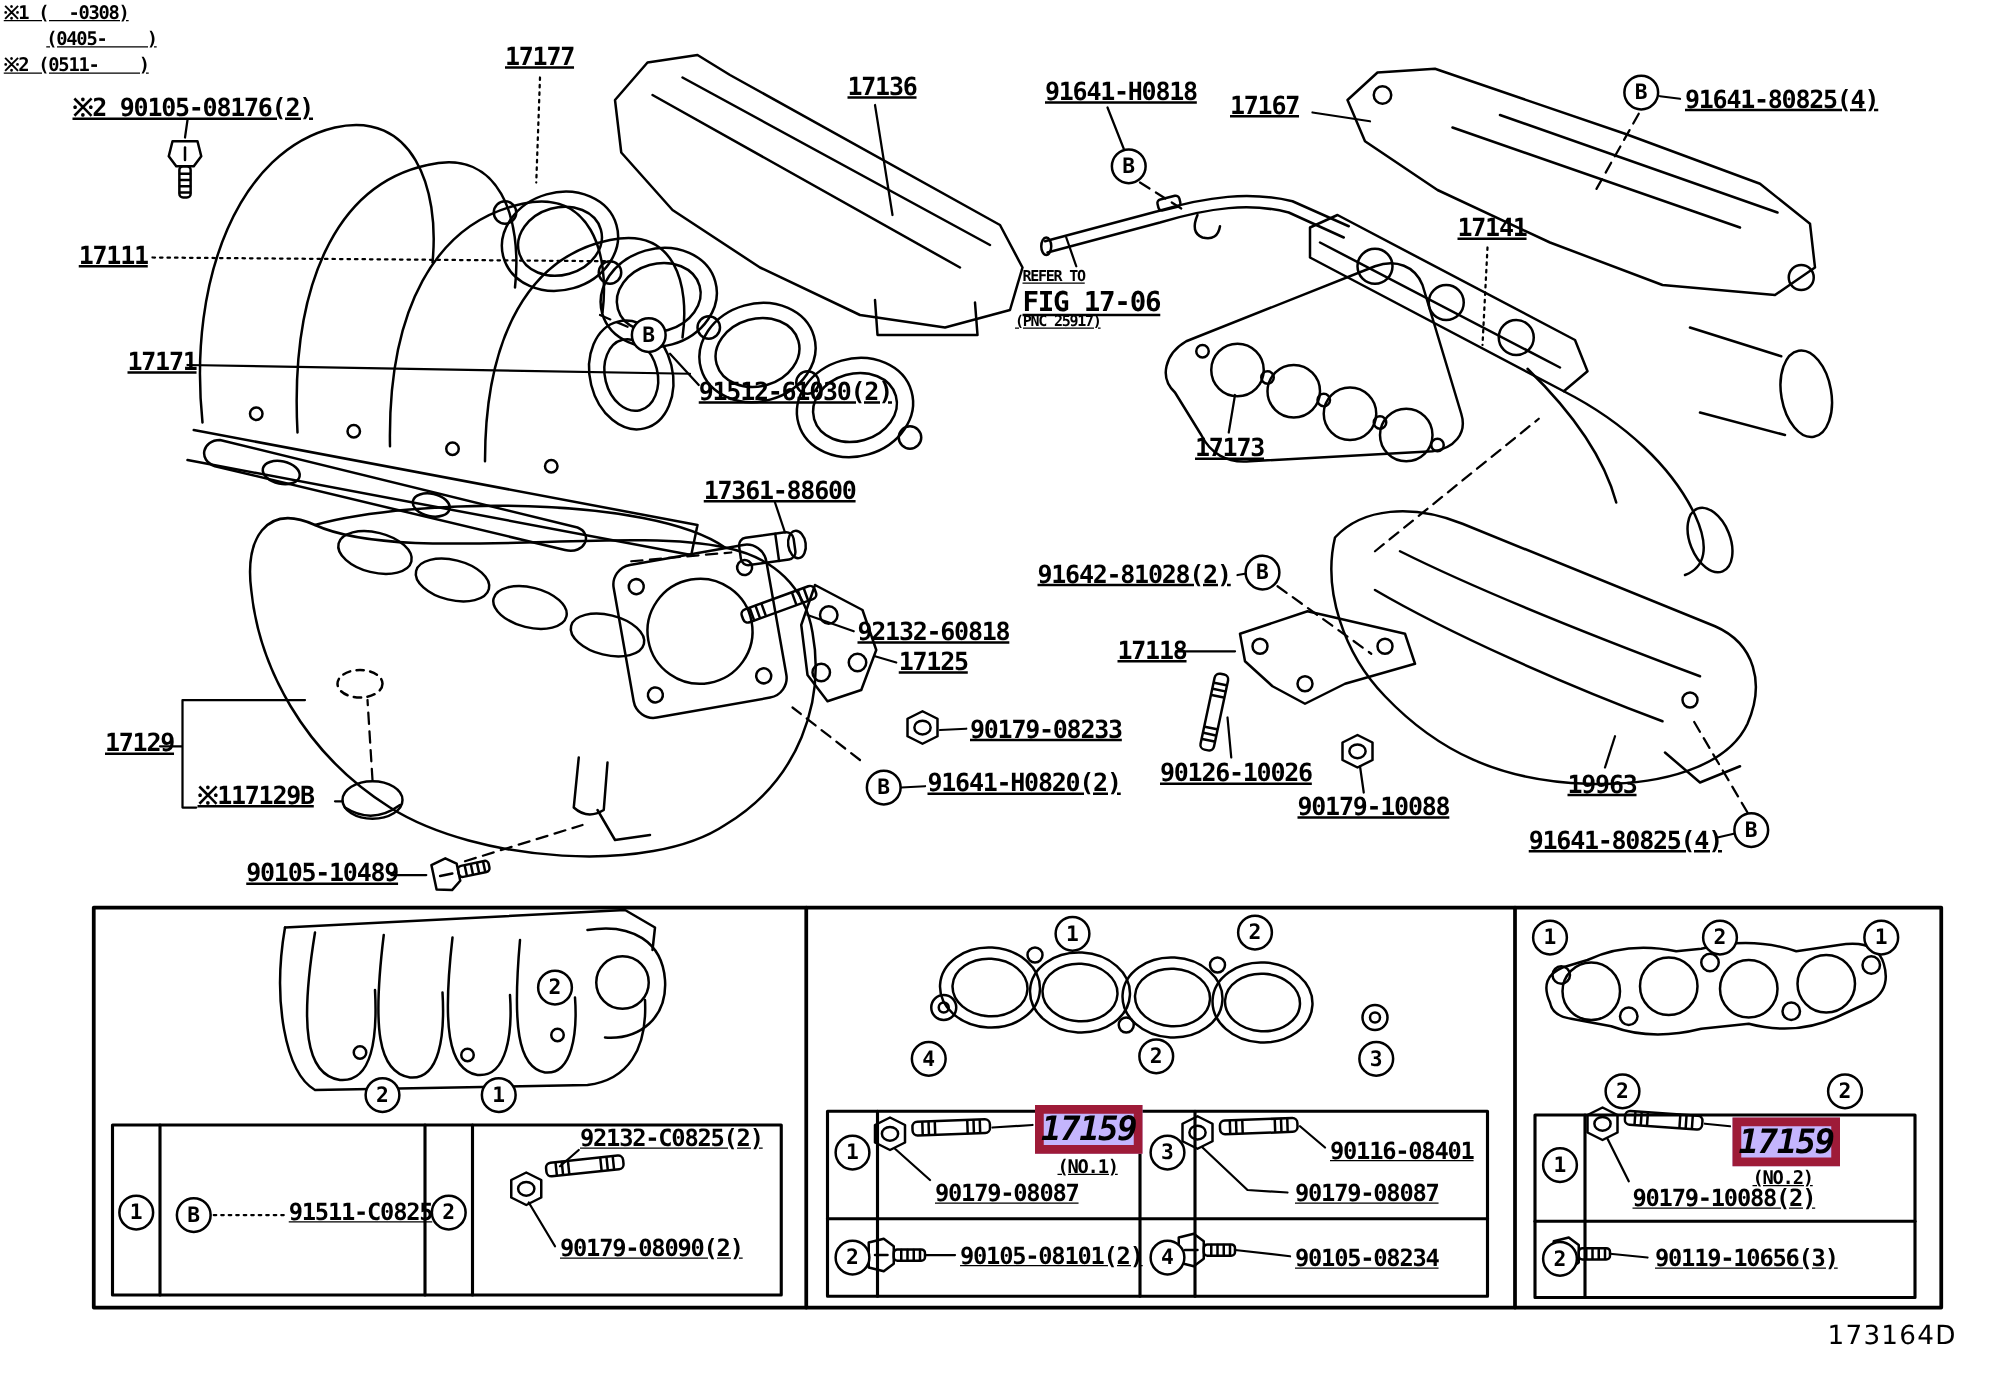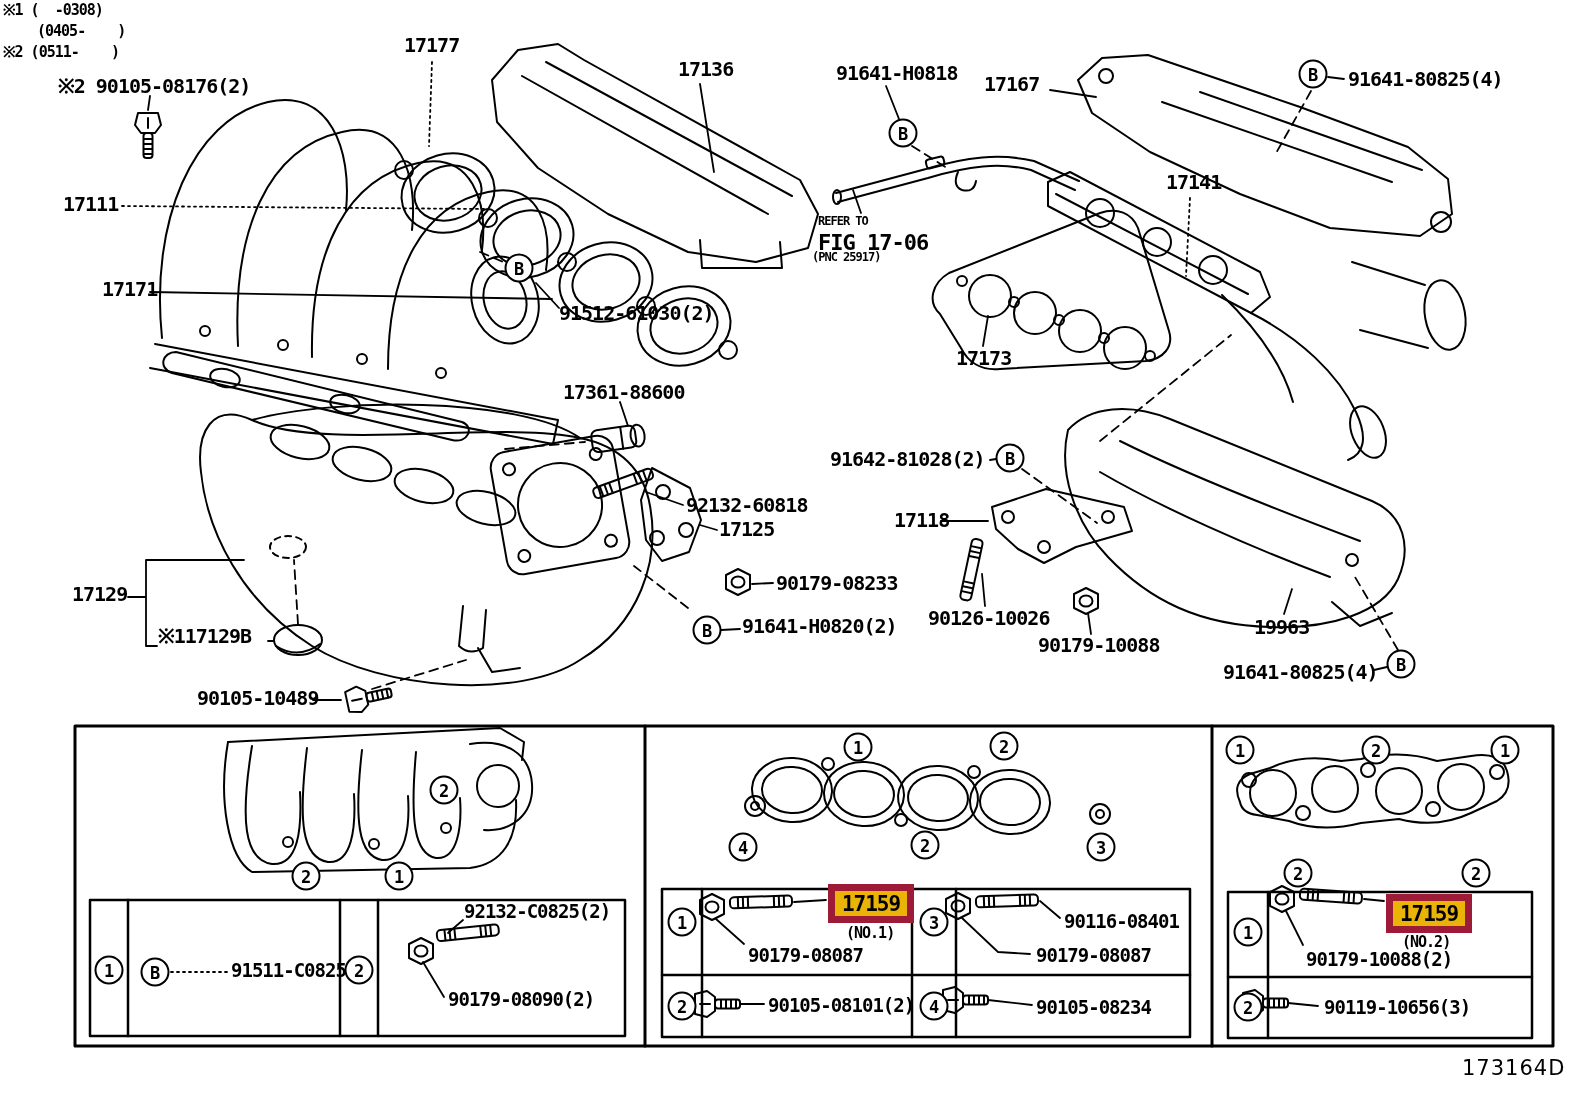--- a/index.html
+++ b/index.html
@@ -1,25 +1,25 @@
 <!DOCTYPE html>
 <html><head>
 <meta charset="utf-8">
 <style>
   html,body{margin:0;padding:0;background:#fff;}
   #stage{position:relative;width:1592px;height:1099px;background:#fff;overflow:hidden;
          font-family:"DejaVu Sans Mono",monospace;color:#000;}
   #art{position:absolute;left:0;top:0;}
-  .lbl{position:absolute;font-weight:700;font-size:20px;letter-spacing:-1px;line-height:1;white-space:pre;}
+  .lbl{position:absolute;font-weight:700;font-size:20px;letter-spacing:-1px;line-height:1;white-space:pre;text-decoration:underline;}
   .s15{font-size:15px;} .s16{font-size:12px;} .s17{font-size:22px;} .s19{font-size:19px;}
   .circ{position:absolute;width:29px;height:29px;border:2.5px solid #000;border-radius:50%;
         background:#fff;display:flex;align-items:center;justify-content:center;
         font-size:17px;font-weight:700;box-sizing:border-box;transform:translate(-50%,-50%);}
-  .hl{position:absolute;border:7px solid var(--hl,#9e1b38);background:#eab308;box-sizing:border-box;
-      display:flex;align-items:center;justify-content:center;font-weight:700;font-size:21px;letter-spacing:-1px;}
+  .hl{position:absolute;border:7px solid var(--hl,#9e1b38);background:#c4b5fd;box-sizing:border-box;
+      display:flex;align-items:center;justify-content:center;font-weight:700;font-size:27px;letter-spacing:-1px;font-style:italic;}
   .doc{position:absolute;font-family:"DejaVu Sans",sans-serif;font-size:21px;font-weight:400;letter-spacing:1px;}
 </style>
 </head>
 <body>
 
 <div id="stage" style="--hl: #9e1b38;">
 
 <svg id="art" width="1592" height="1099" viewBox="0 0 1592 1099" stroke="#000" fill="none" stroke-width="2" stroke-linecap="round" stroke-linejoin="round">
   <defs>
     <g id="nut">
@@ -329,21 +329,21 @@
 <div class="lbl" style="left:956px;top:348px">17173</div>
 <div class="lbl" style="left:563px;top:382px">17361-88600</div>
 <div class="lbl" style="left:686px;top:495px">92132-60818</div>
 <div class="lbl" style="left:719px;top:519px">17125</div>
 <div class="lbl" style="left:830px;top:449px">91642-81028(2)</div>
 <div class="lbl" style="left:894px;top:510px">17118</div>
 <div class="lbl" style="left:776px;top:573px">90179-08233</div>
 <div class="lbl" style="left:742px;top:616px">91641-H0820(2)</div>
 <div class="lbl" style="left:928px;top:608px">90126-10026</div>
 <div class="lbl" style="left:1038px;top:635px">90179-10088</div>
-<div class="lbl" style="left:72px;top:584px">17129</div>
+<div class="lbl" style="left:84px;top:584px">17129</div>
 <div class="lbl" style="left:158px;top:626px">※117129B</div>
 <div class="lbl" style="left:197px;top:688px">90105-10489</div>
 <div class="lbl" style="left:1254px;top:617px">19963</div>
 <div class="lbl" style="left:1223px;top:662px">91641-80825(4)</div>
 
 <div class="circ" style="left:519px;top:268px">B</div>
 <div class="circ" style="left:903px;top:133px">B</div>
 <div class="circ" style="left:1313px;top:74px">B</div>
 <div class="circ" style="left:707px;top:630px">B</div>
 <div class="circ" style="left:1010px;top:458px">B</div>

